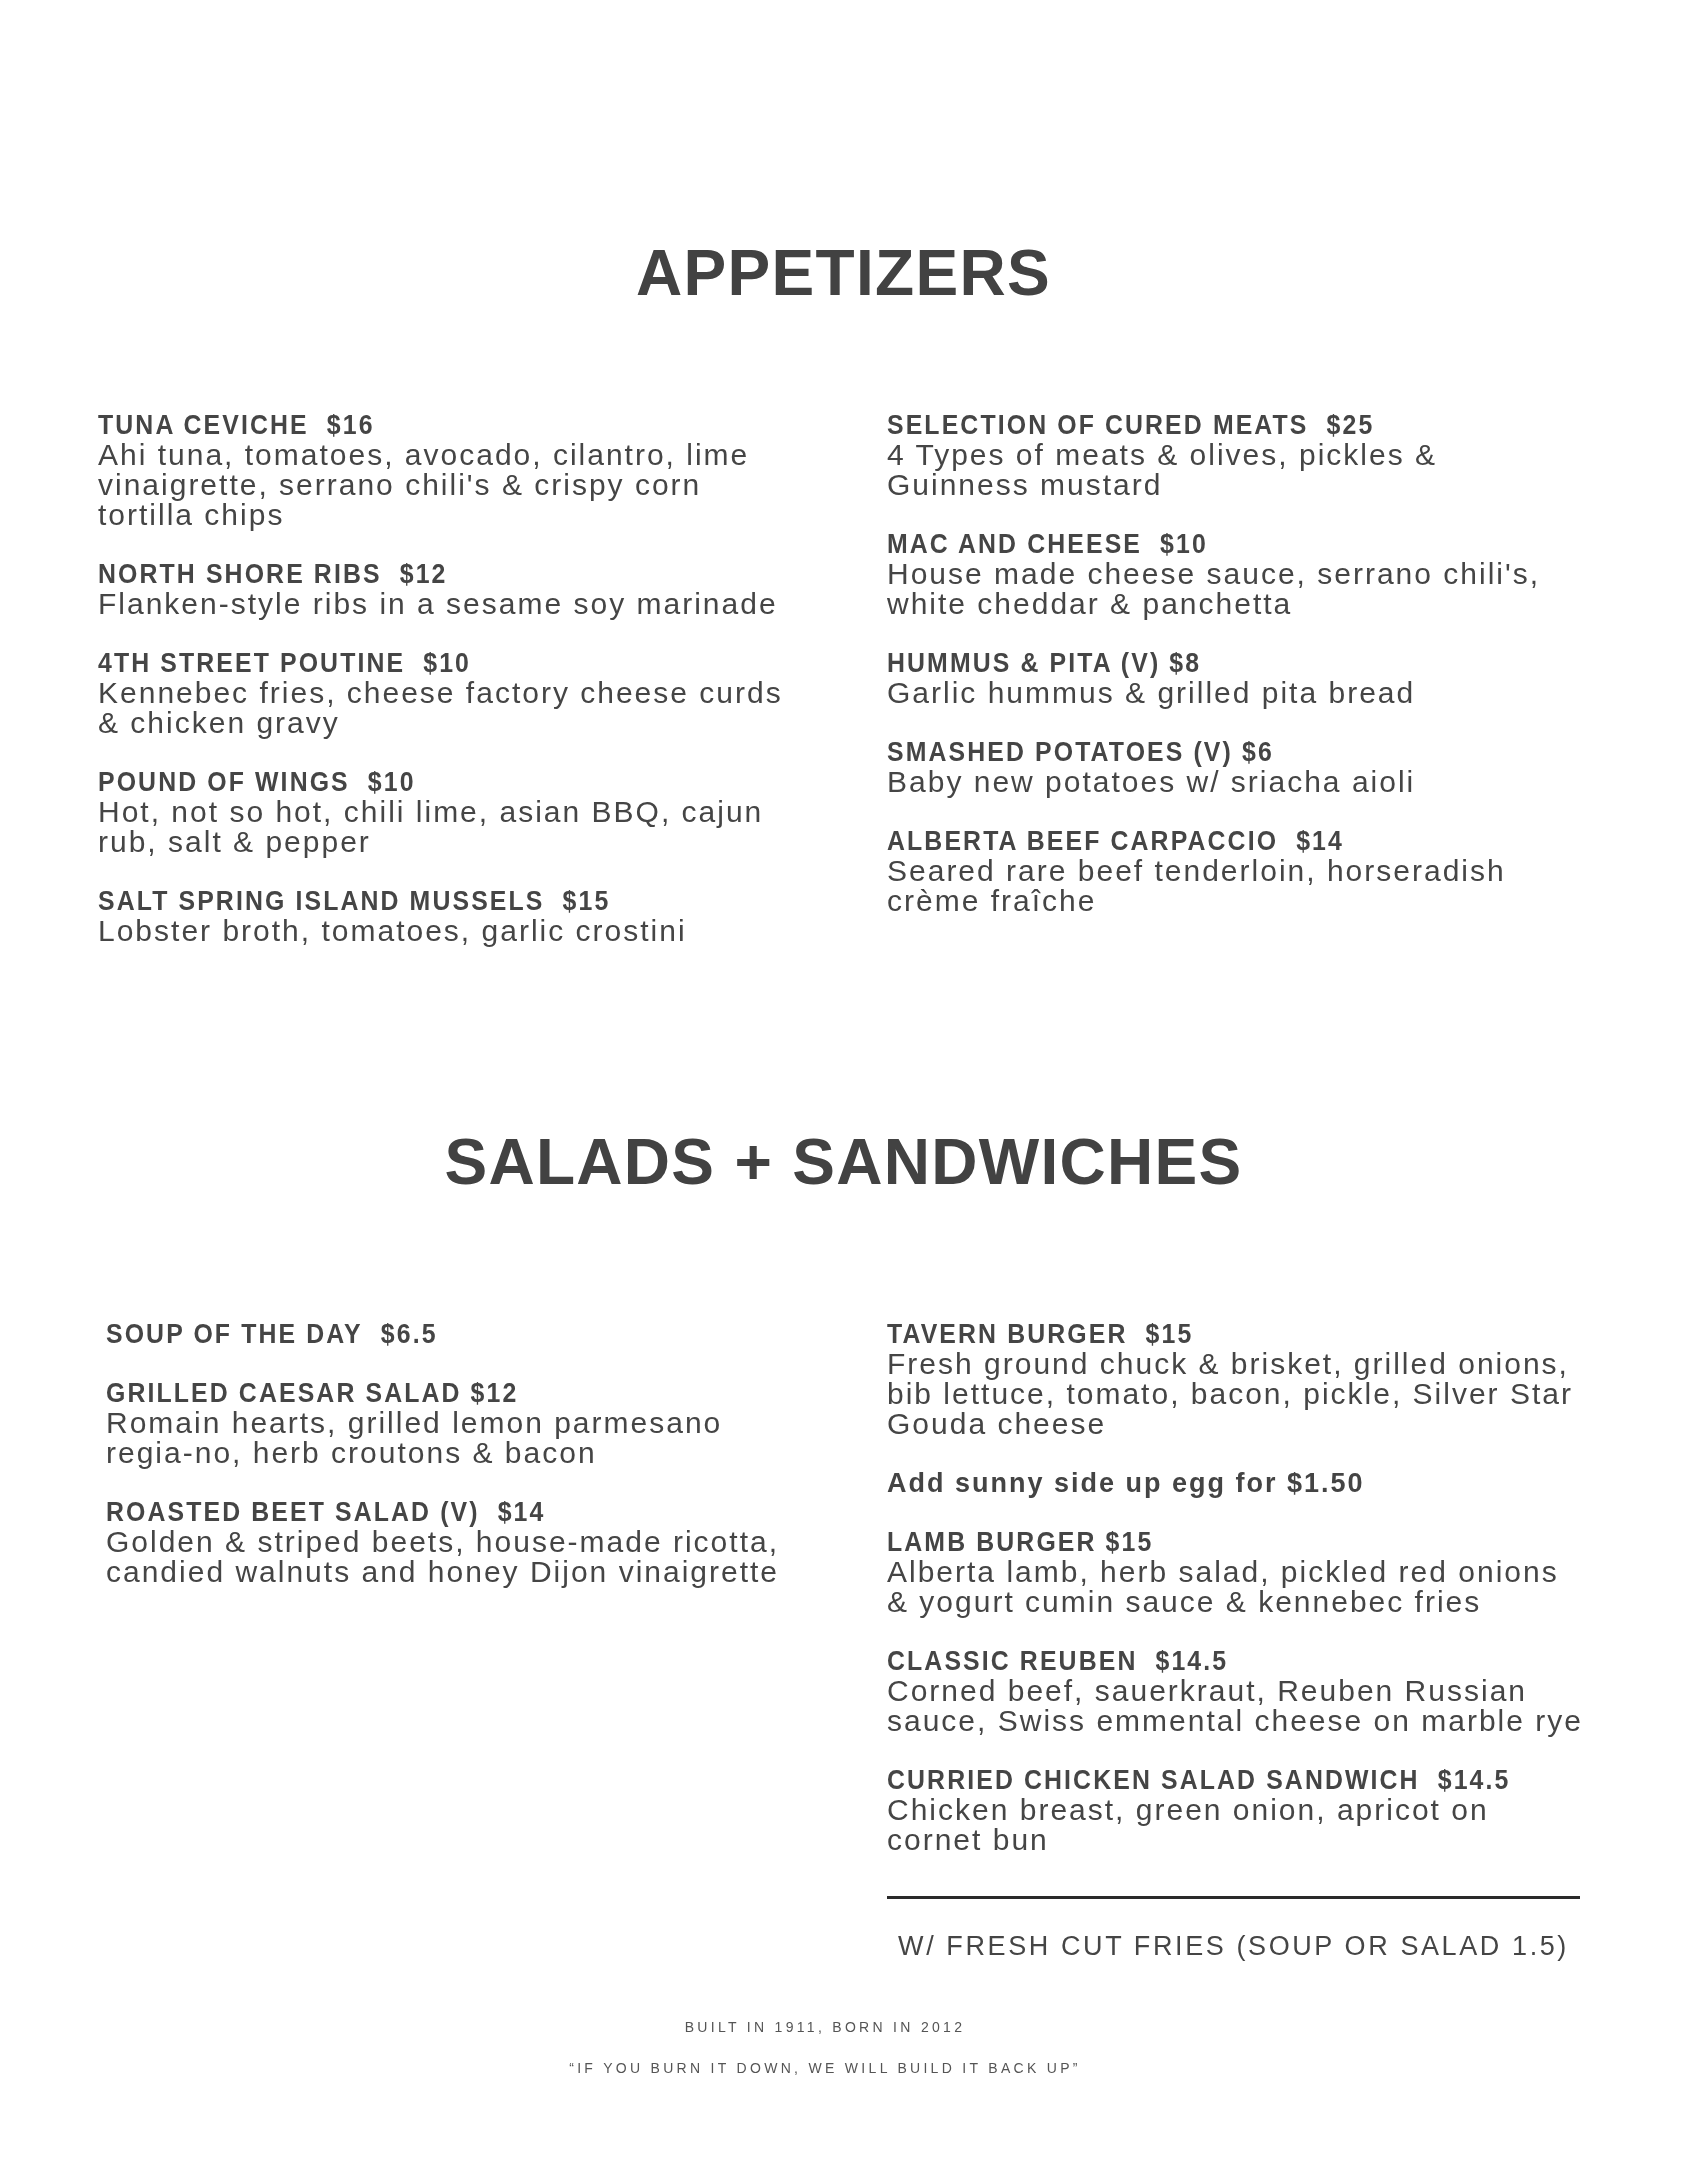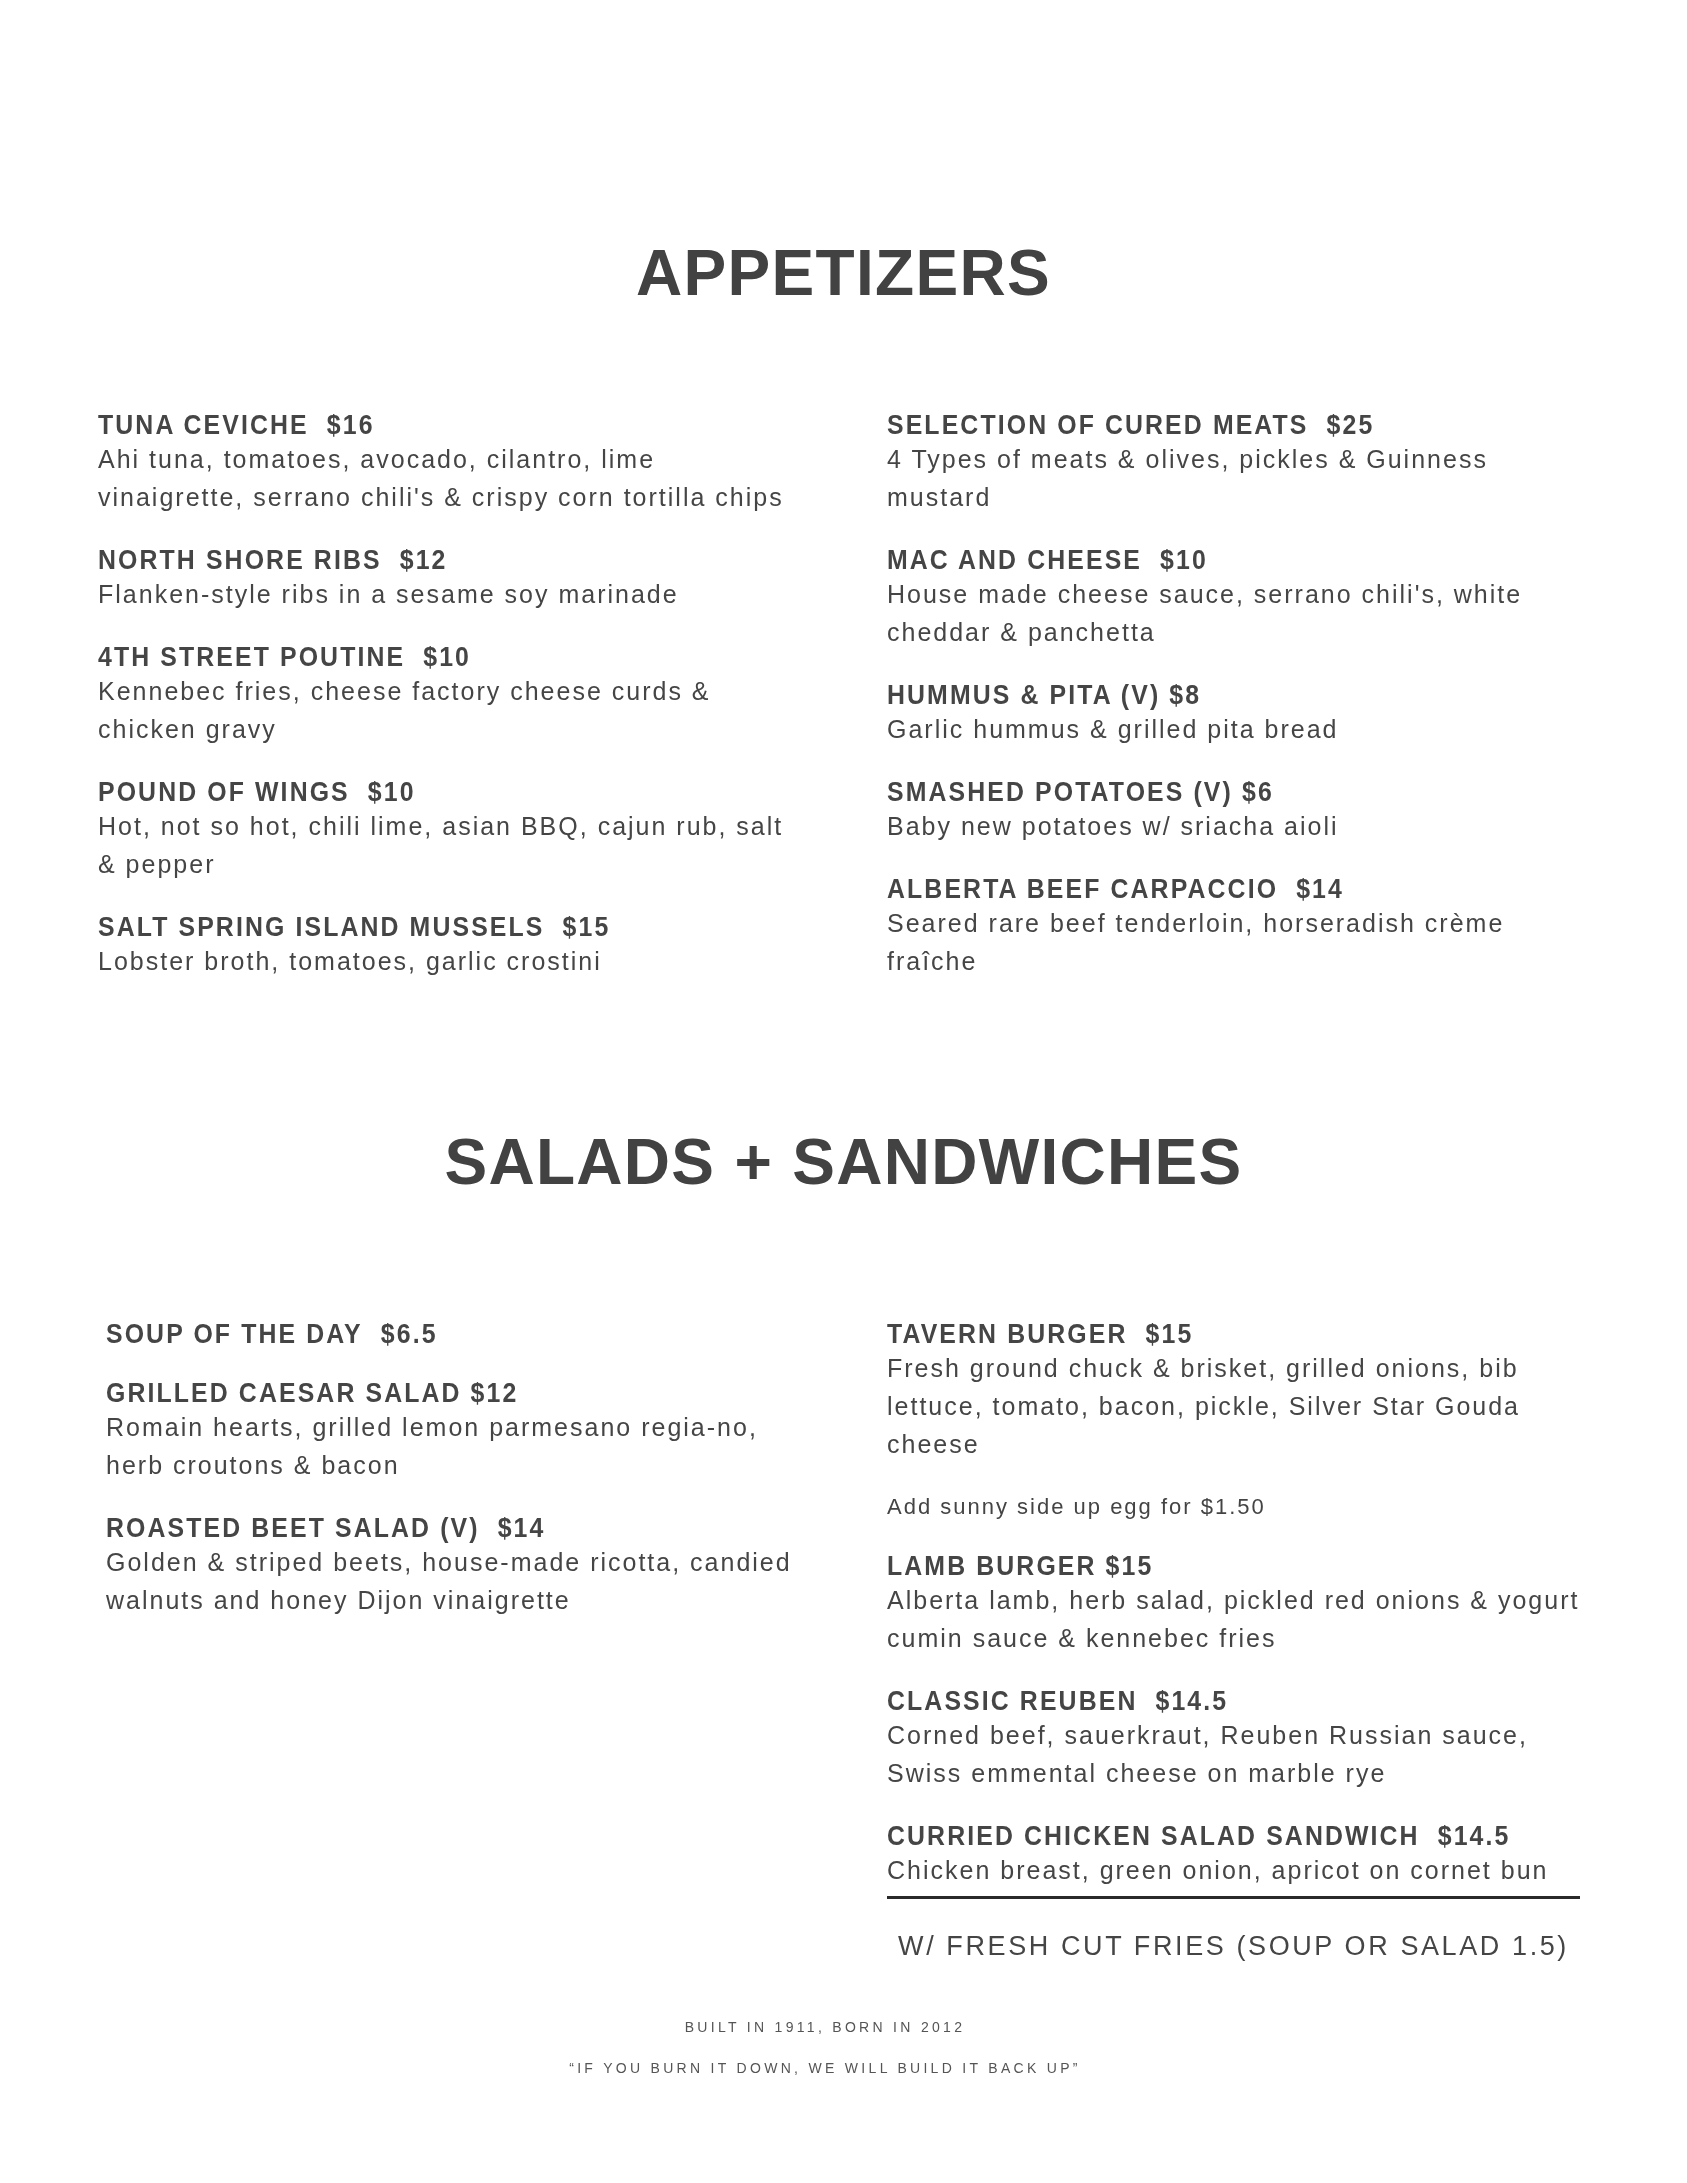--- a/index.html
+++ b/index.html
@@ -16,23 +16,23 @@
   .col { position: absolute; width: 701px; }
   .item { margin: 0 0 29px 0; }
   .item-title {
     font-family: "Liberation Sans", sans-serif; font-weight: bold;
     font-size: 27px; letter-spacing: 2.3px; line-height: 30px; color: #454545;
     transform: scaleX(0.92); transform-origin: left;
     white-space: nowrap;
   }
   .item-desc {
     font-family: "Liberation Sans", sans-serif;
-    font-size: 25px; letter-spacing: 2px; line-height: 38px; color: #454545;
+    font-size: 30px; letter-spacing: 2px; line-height: 30px; color: #454545;
   }
-  .note { font-family: "Liberation Sans", sans-serif; font-size: 22px; letter-spacing: 2px; line-height: 30px; margin: 3px 0 29px 0; }
+  .note { font-family: "Liberation Sans", sans-serif; font-size: 27px; letter-spacing: 2px; line-height: 30px; margin: 3px 0 29px 0; font-weight: bold; }
   .divider { position: absolute; left: 887px; top: 1896px; width: 693px; height: 3.3px; background: #2a2a2a; }
   .sides-note {
     position: absolute; left: 887px; top: 1931px; width: 693px; text-align: center;
     font-family: "Liberation Sans", sans-serif; font-size: 27px; letter-spacing: 2.6px; color: #454545;
   }
   .footer-line {
     position: absolute; left: 0; width: 1650px; text-align: center;
     font-family: "Liberation Sans", sans-serif; font-size: 14px; letter-spacing: 3.3px; color: #555555;
   }
 </style>

